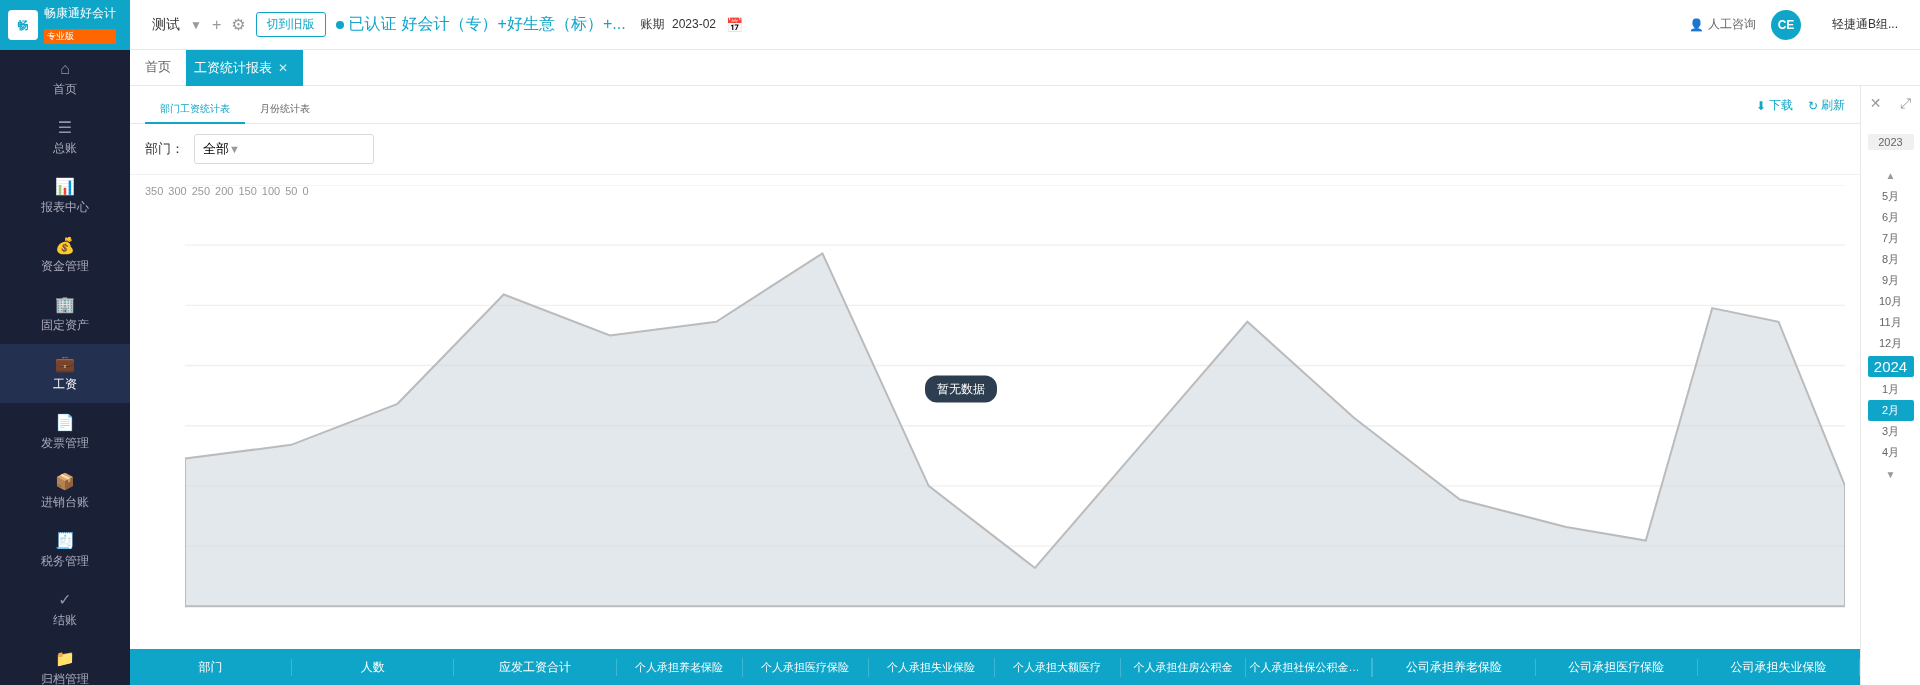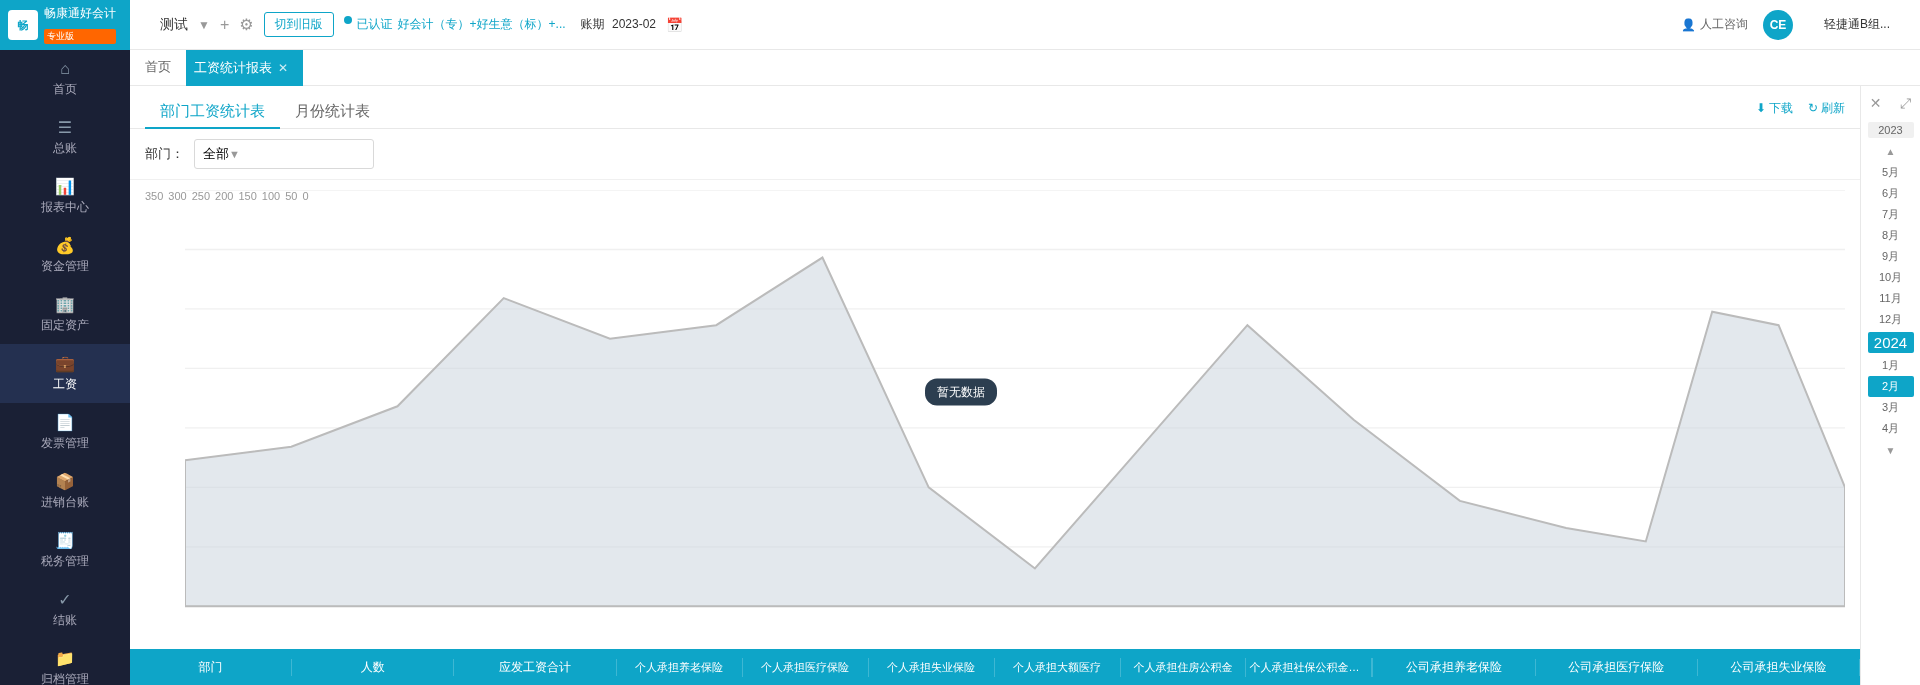--- a/index.html
+++ b/index.html
@@ -47,32 +47,32 @@
     .sidebar-item.active .sidebar-icon { color: #0ea5c8; }
     .sidebar-icon { font-size: 16px; color: #8899aa; }
     .sidebar-item.active .sidebar-icon { color: #0ea5c8; }
 
     
     .main-content { flex: 1; display: flex; flex-direction: column; min-width: 0; }
 
     
     .topbar {
       height: 50px; background: #fff;
-      display: flex; align-items: center; padding: 0 30px;
+      display: flex; align-items: center; padding: 0 22px;
       border-bottom: 1px solid #e8e8e8; gap: 10px;
     }
     .topbar-title { font-size: 14px; color: #333; }
     .topbar-arrow { color: #999; font-size: 12px; }
     .topbar-add { color: #999; font-size: 16px; cursor: pointer; }
     .topbar-gear { color: #999; font-size: 16px; cursor: pointer; }
     .topbar-old-btn {
       border: 1px solid #0ea5c8; color: #0ea5c8; background: #fff;
       padding: 3px 10px; border-radius: 3px; cursor: pointer; font-size: 12px;
     }
-    .topbar-status { display: flex; align-items: flex-start; gap: 5px; color: #0ea5c8; font-size: 12px; }
+    .topbar-status { display: flex; align-items: center; gap: 5px; color: #0ea5c8; font-size: 16px; }
     .topbar-status-dot { width: 8px; height: 8px; background: #0ea5c8; border-radius: 50%; }
     .topbar-period { color: #333; font-size: 12px; margin-left: 5px; }
     .topbar-calendar { color: #999; font-size: 14px; }
     .topbar-right { margin-left: auto; display: flex; align-items: center; gap: 15px; }
     .topbar-advisor { display: flex; align-items: center; gap: 4px; color: #666; font-size: 12px; cursor: pointer; }
     .topbar-user { display: flex; align-items: center; gap: 6px; cursor: pointer; }
     .topbar-avatar {
       width: 30px; height: 30px; background: #0ea5c8;
       border-radius: 50%; display: flex; align-items: center; justify-content: center;
       color: #fff; font-size: 12px; font-weight: bold;
@@ -106,21 +106,21 @@
     }
 
     
     .sub-tabs {
       display: flex; align-items: center; padding: 10px 15px 0;
       border-bottom: 1px solid #e8e8e8; background: #fff;
       justify-content: space-between;
     }
     .sub-tabs-left { display: flex; gap: 0; }
     .sub-tab {
-      padding: 6px 15px; font-size: 15px; cursor: pointer; color: #666;
+      padding: 6px 15px; font-size: 10px; cursor: pointer; color: #666;
       border-bottom: 2px solid transparent; margin-bottom: -1px;
     }
     .sub-tab.active { color: #0ea5c8; border-bottom: 2px solid #0ea5c8; font-weight: 500; }
     .sub-tabs-right { display: flex; gap: 15px; align-items: center; padding-bottom: 8px; }
     .sub-tab-action { color: #0ea5c8; font-size: 12px; cursor: pointer; display: flex; align-items: center; gap: 3px; }
 
     
     .filter-bar {
       padding: 10px 15px; background: #fff; display: flex; align-items: center; gap: 10px;
       border-bottom: 1px solid #f0f0f0;
@@ -198,21 +198,21 @@
       cursor: pointer; color: #999; font-size: 14px;
     }
     .panel-expand-btn {
       width: 24px; height: 24px; display: flex; align-items: center; justify-content: center;
       cursor: pointer; color: #999; font-size: 14px; margin-left: 4px;
     }
     .panel-btns-row { display: flex; gap: 2px; margin-bottom: 5px; }
     .panel-year-badge {
       background: #f0f0f0; color: #666; font-size: 11px;
       padding: 2px 4px; border-radius: 2px; text-align: center; cursor: pointer;
-      margin: 2px 0; width: 46px;
+      margin: 14px 0; width: 46px;
     }
     .panel-month-item {
       font-size: 11px; color: #666; text-align: center; cursor: pointer;
       padding: 3px 2px; width: 46px; border-radius: 2px;
     }
     .panel-month-item.active { background: #0ea5c8; color: #fff; border-radius: 2px; }
     .panel-nav-btn {
       width: 24px; height: 18px; display: flex; align-items: center; justify-content: center;
       cursor: pointer; color: #999; font-size: 10px; margin: 2px auto;
     }

